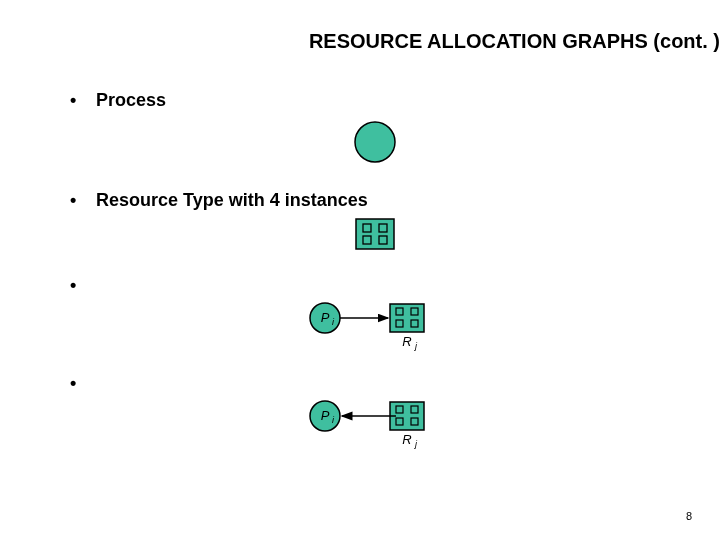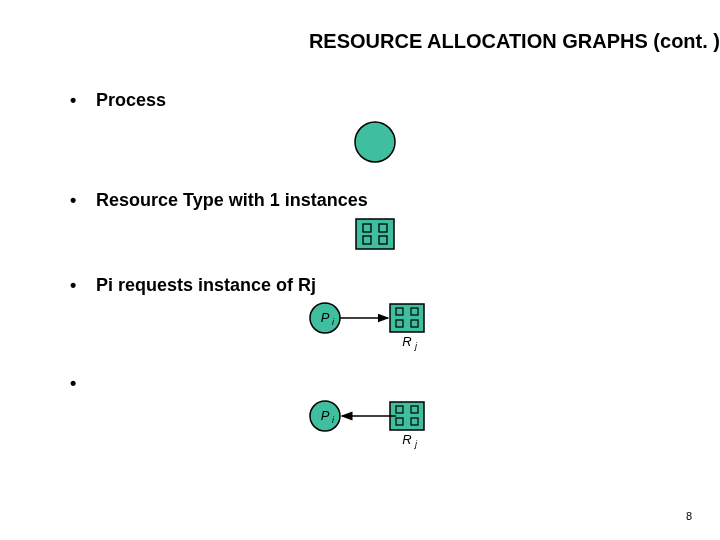--- a/index.html
+++ b/index.html
@@ -66,37 +66,36 @@
   <div class="diagram-area" style="height:55px; margin-top:6px;">
     <svg width="50" height="50">
       <circle cx="25" cy="25" r="20" fill="#3fbf9f" stroke="#000" stroke-width="1.5"></circle>
     </svg>
   </div>
 
   <div class="spacer"></div>
 
   <div class="bullet-row">
     <span class="bullet-mark">•</span>
-    <span>Resource Type with 1 instances</span>
+    <span>Resource Type with 4 instances</span>
   </div>
   <div class="diagram-area" style="height:40px; margin-top:6px;">
     <svg width="42" height="34">
       <rect x="2" y="2" width="38" height="30" fill="#3fbf9f" stroke="#000" stroke-width="1.5"></rect>
       <rect x="9" y="7" width="8" height="8" fill="none" stroke="#000" stroke-width="1.3"></rect>
       <rect x="25" y="7" width="8" height="8" fill="none" stroke="#000" stroke-width="1.3"></rect>
       <rect x="9" y="19" width="8" height="8" fill="none" stroke="#000" stroke-width="1.3"></rect>
       <rect x="25" y="19" width="8" height="8" fill="none" stroke="#000" stroke-width="1.3"></rect>
     </svg>
   </div>
 
   <div class="spacer"></div>
 
   <div class="bullet-row">
     <span class="bullet-mark">•</span>
-    <span>Pi requests instance of Rj</span>
   </div>
   <div class="diagram-area" style="height:55px; margin-top:4px;">
     <svg width="160" height="54">
       <defs>
         <marker id="arrowR" markerWidth="8" markerHeight="8" refX="7" refY="3" orient="auto">
           <path d="M0,0 L8,3 L0,6 Z" fill="#000"></path>
         </marker>
       </defs>
 
       <circle cx="30" cy="18" r="15" fill="#3fbf9f" stroke="#000" stroke-width="1.5"></circle>

